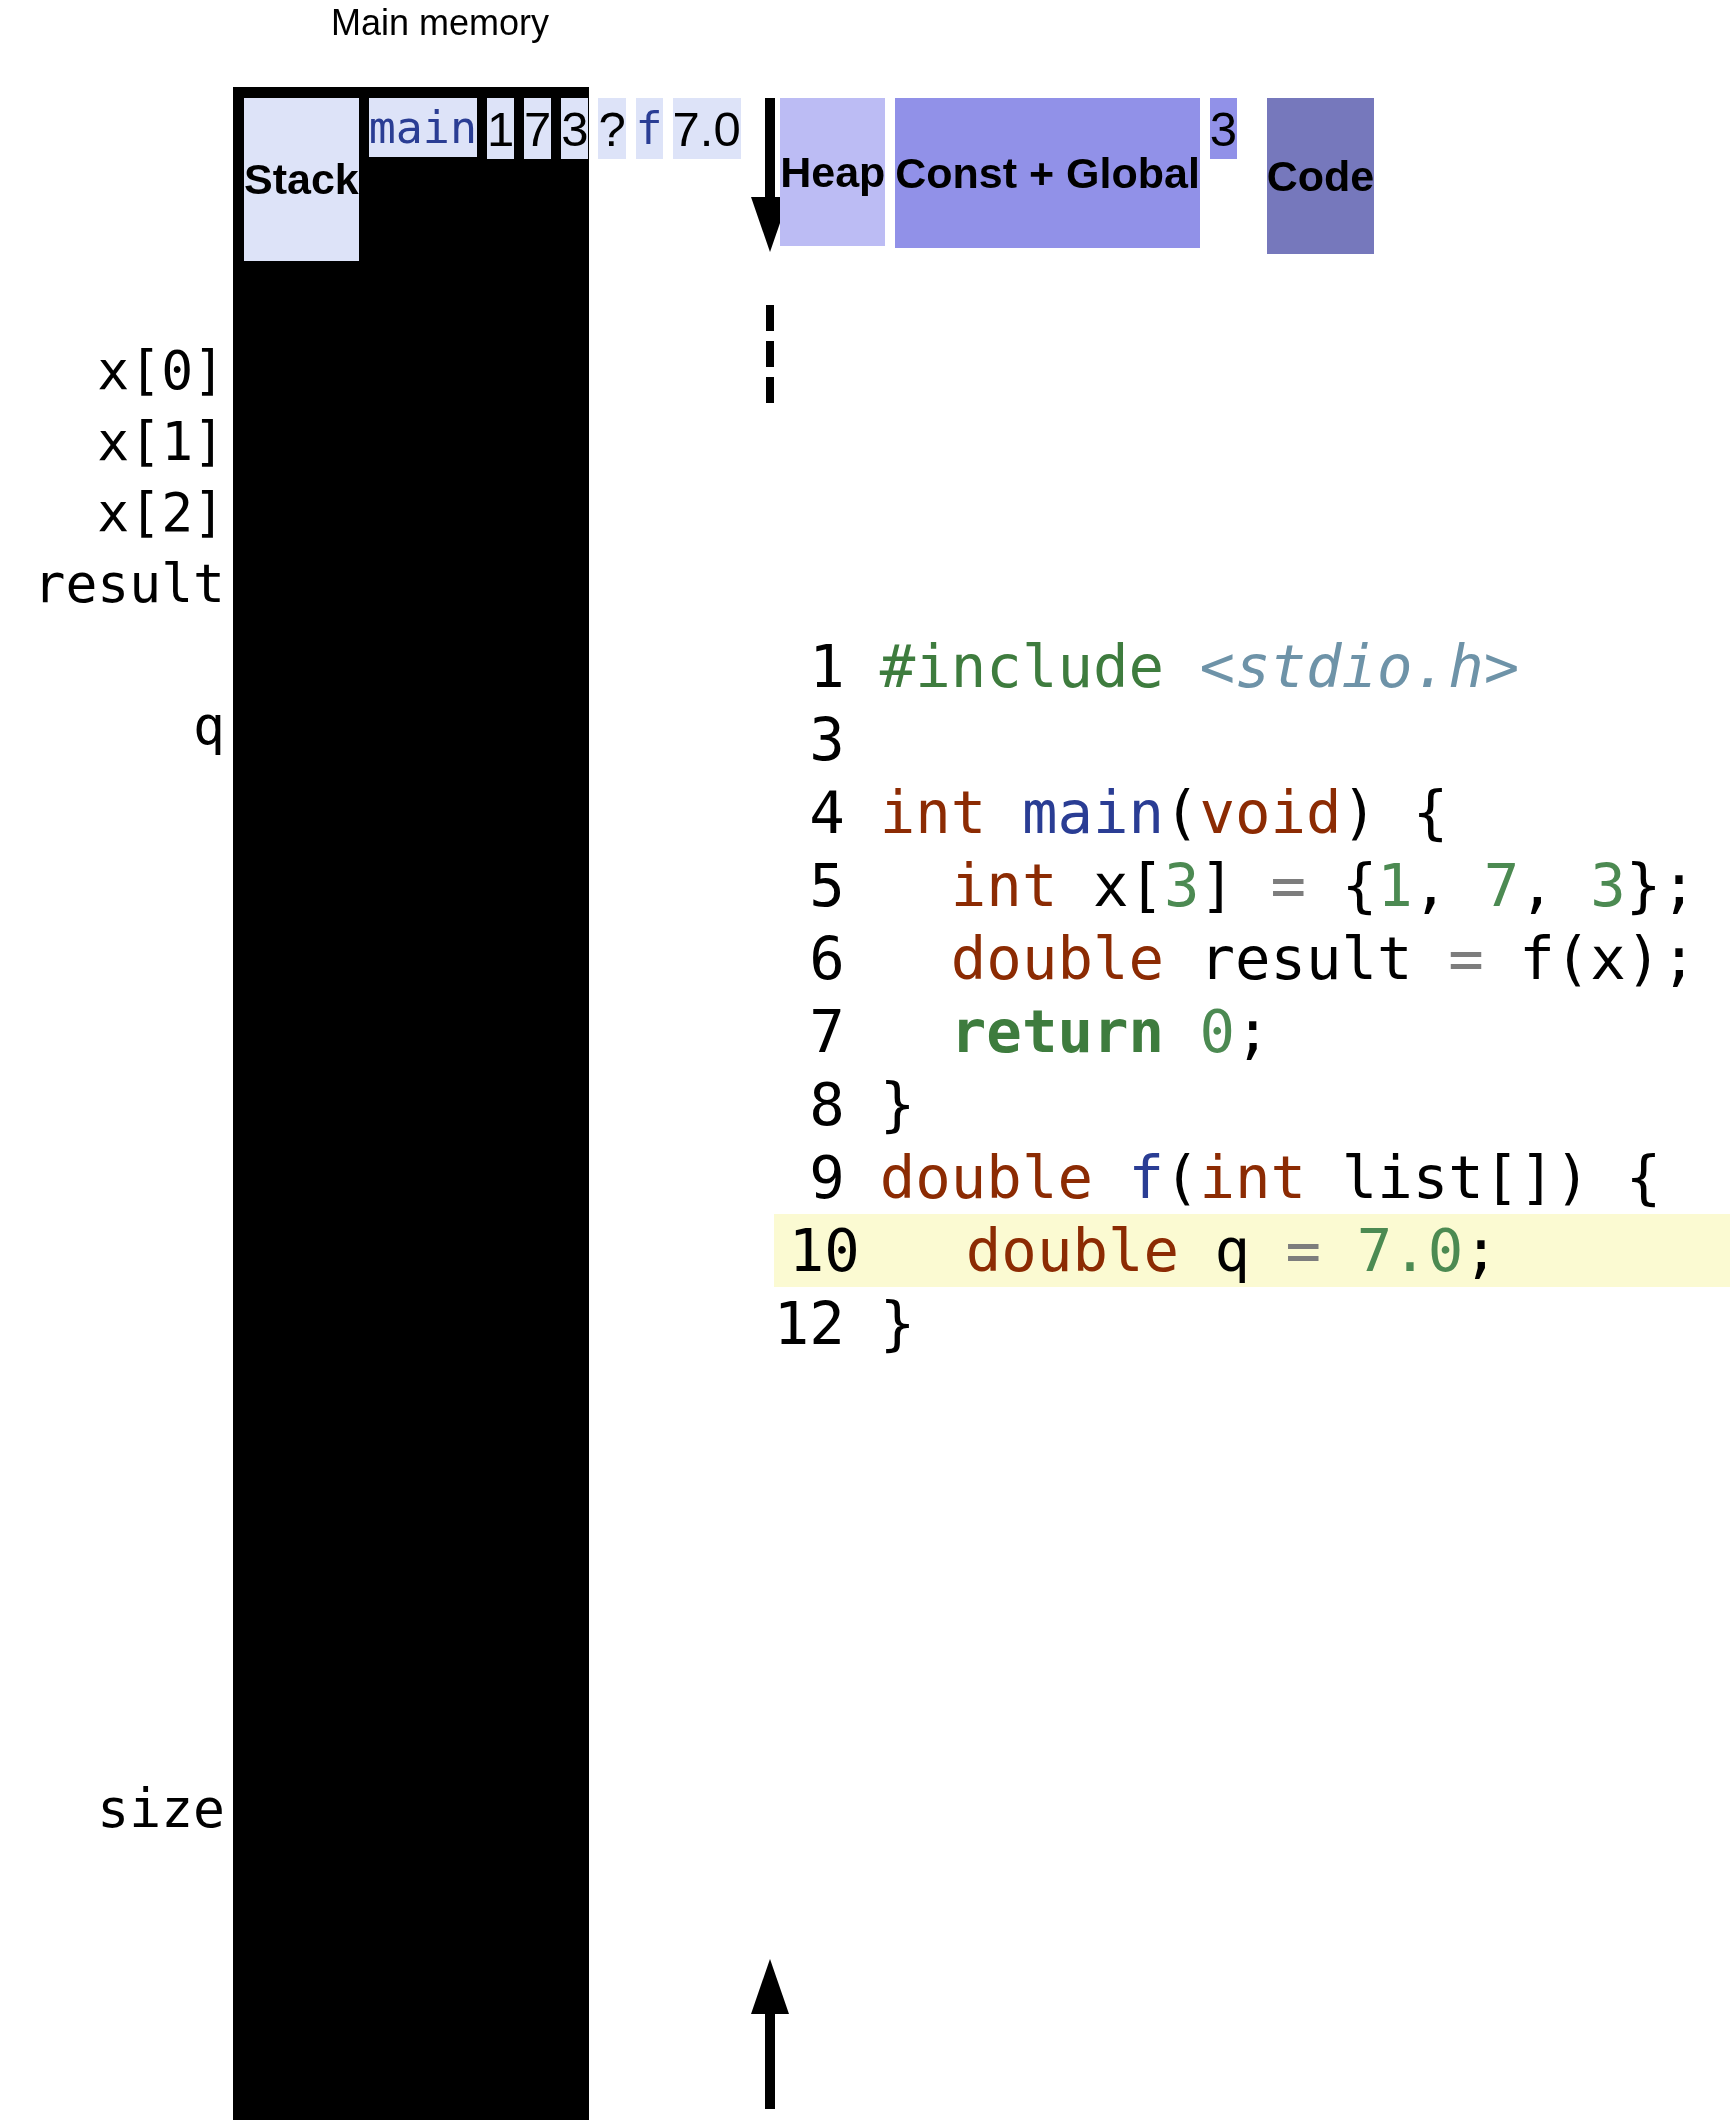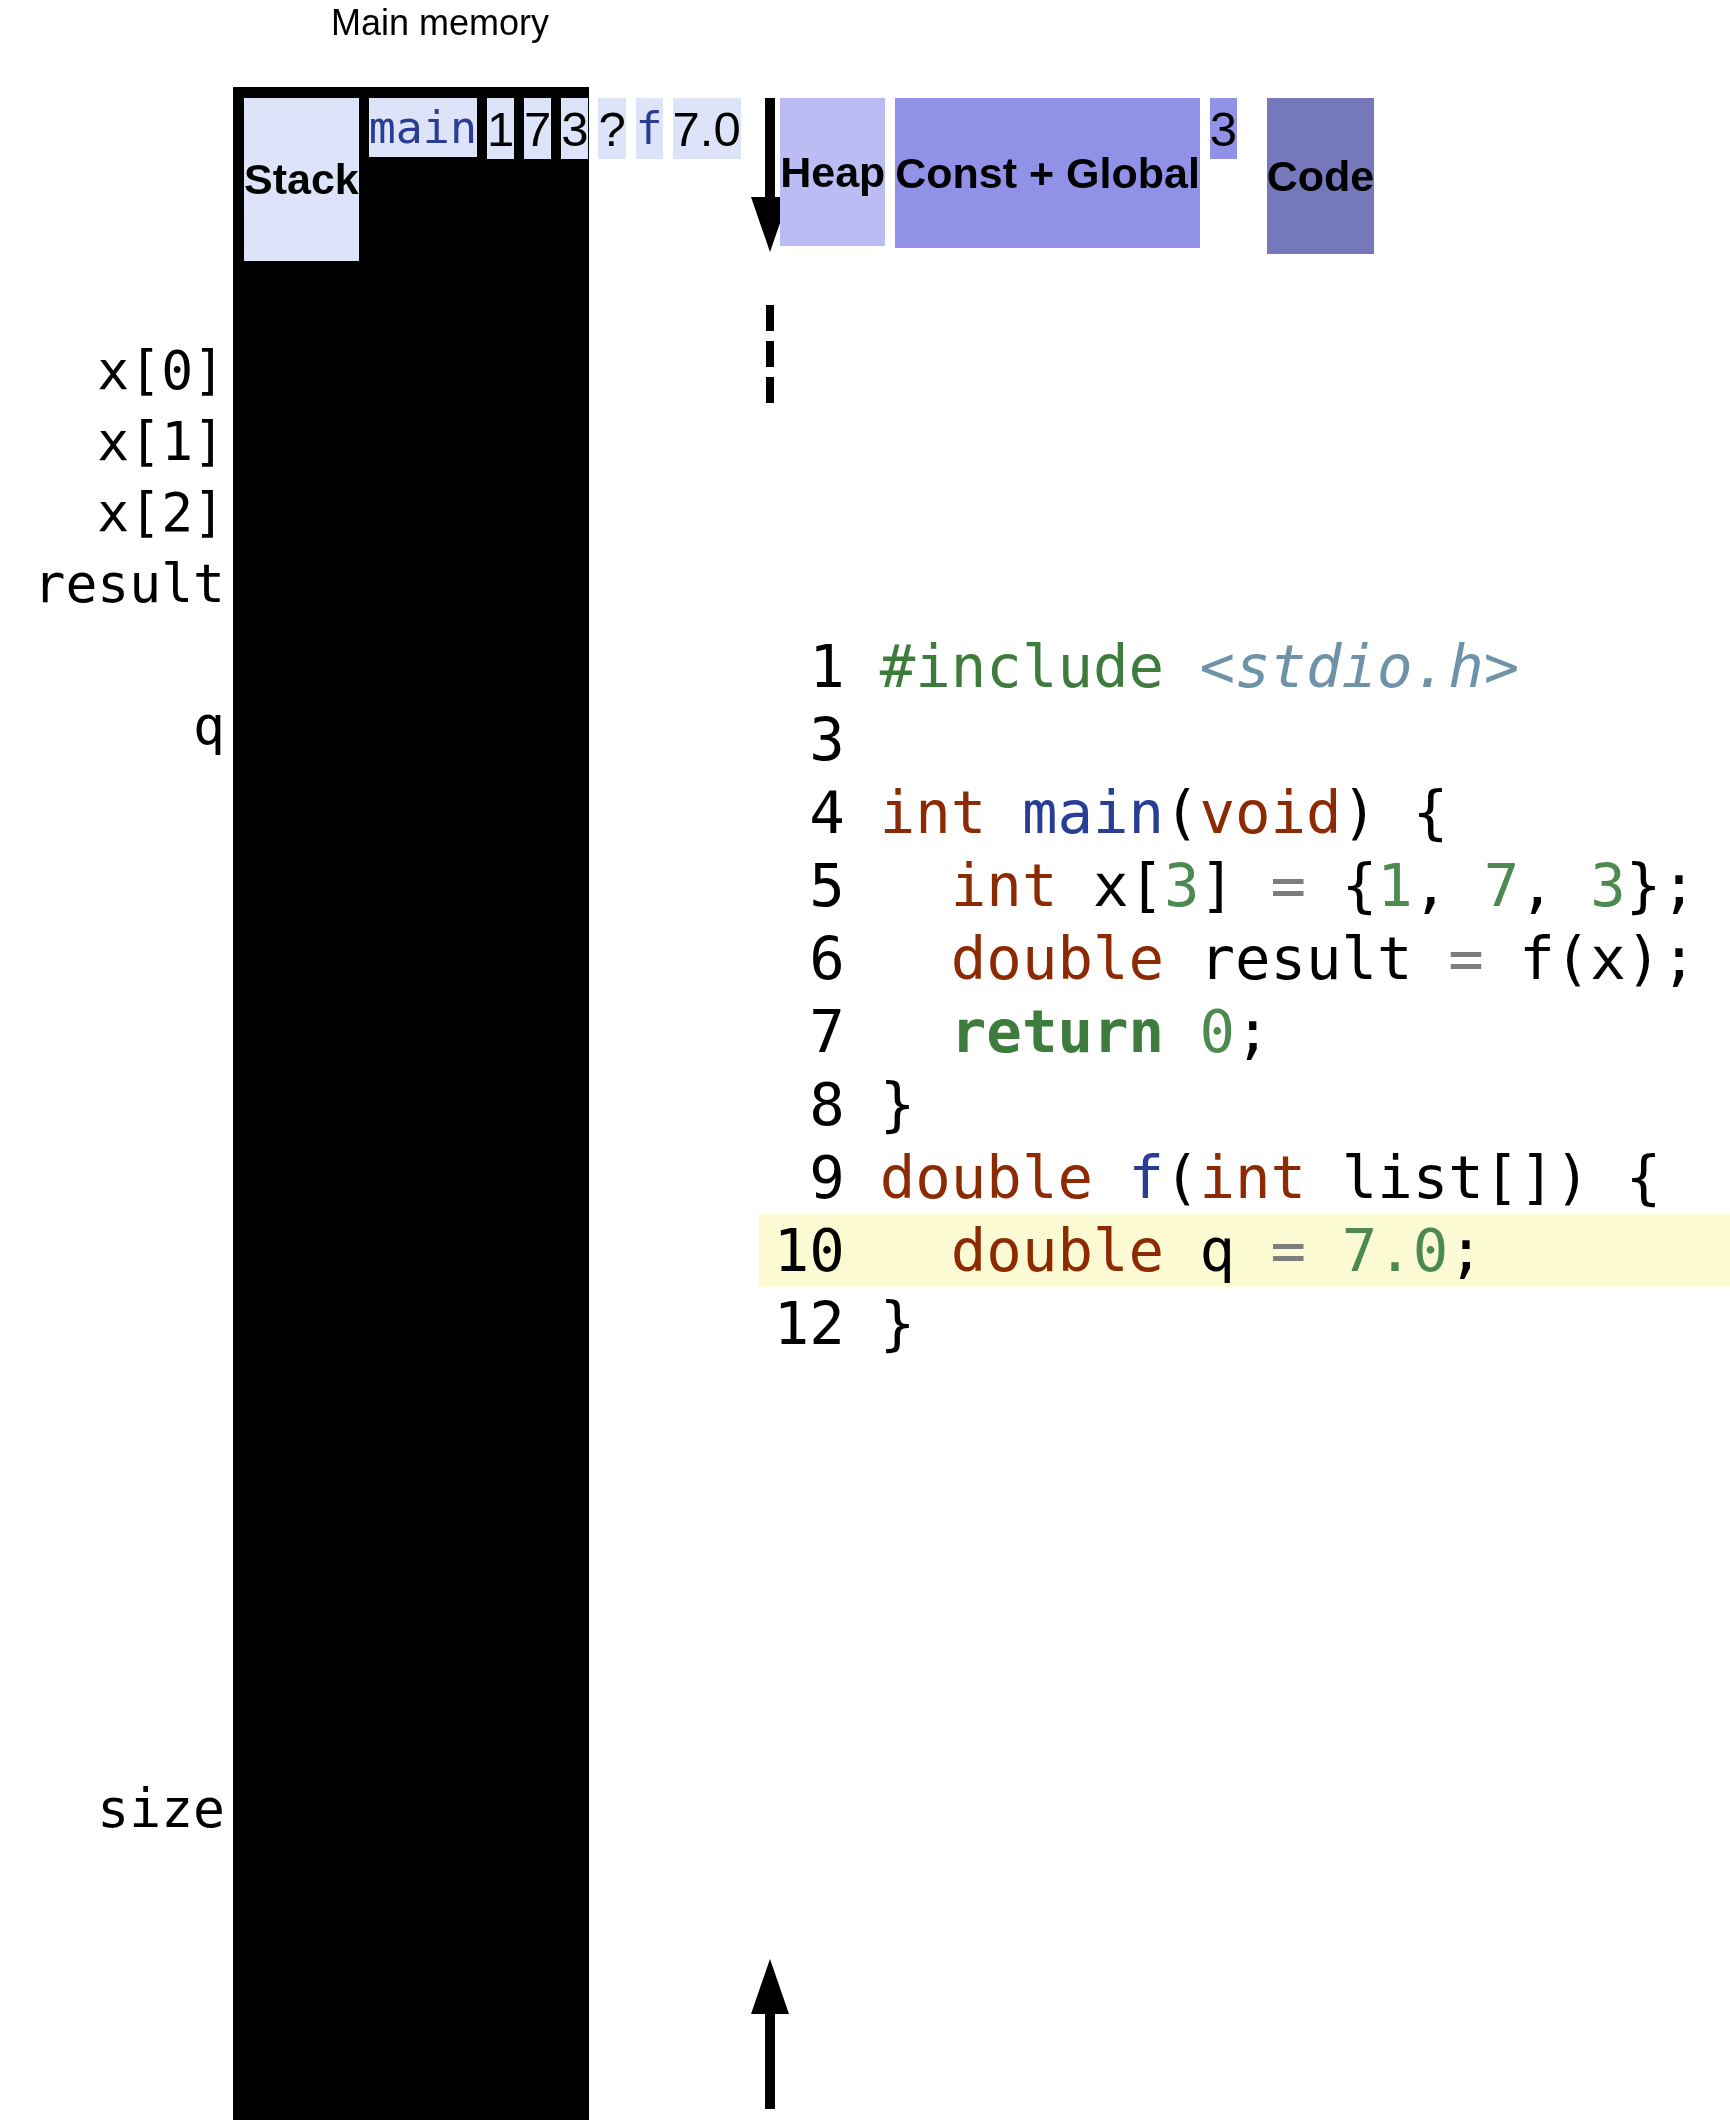--- a/index.html
+++ b/index.html
@@ -39,21 +39,21 @@
 
   
   .labels{position:absolute;inset:0;pointer-events:none;}
   .side-label{position:absolute;right:1506px;height:71px;line-height:71px;white-space:pre;
               font-family:"DejaVu Sans Mono",monospace;font-size:53px;color:#000;}
 
   
   .code{position:absolute;left:759px;top:630px;right:0;
         font-family:"DejaVu Sans Mono",monospace;font-size:59px;line-height:73px;color:#000;}
   .cline{white-space:pre;padding-left:13.8px;height:73px;}
-  .cline.hl{background:var(--hl);}
+  .cline.hl{background:var(--hl);margin-left:15px;}
   .ln{display:inline-block;width:72px;text-align:right;margin-right:35px;color:#000;}
   .tk-pl{color:#000;}
   .tk-type{color:var(--type);}
   .tk-fn{color:var(--func);}
   .tk-pre{color:var(--green);}
   .tk-kw{color:var(--green);font-weight:bold;}
   .tk-lit{color:var(--lit);}
   .tk-hdr{color:var(--hdr);font-style:italic;}
   .tk-op{color:var(--op);}
 </style>

